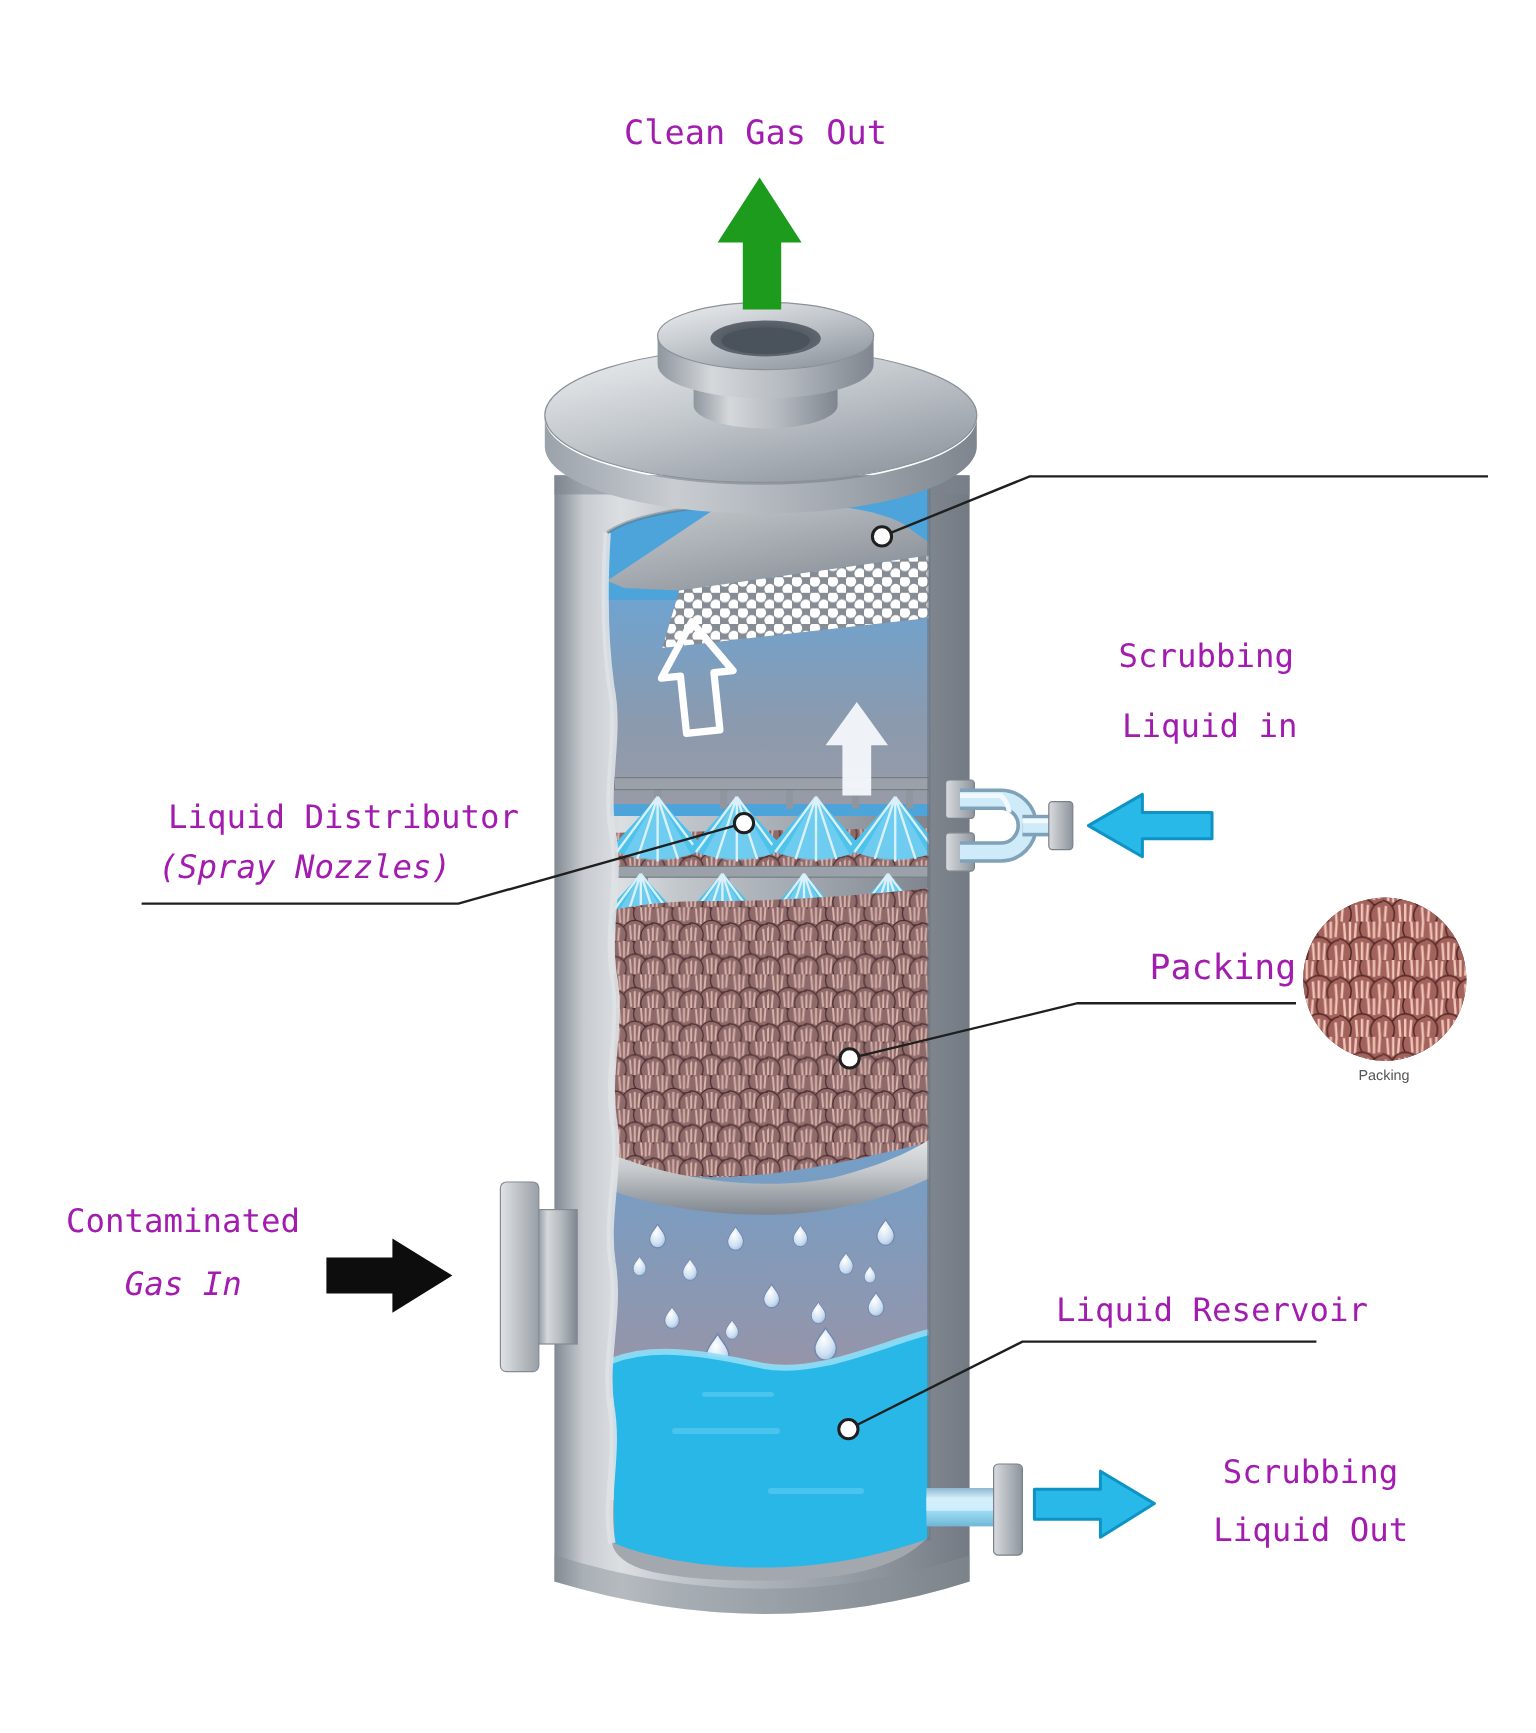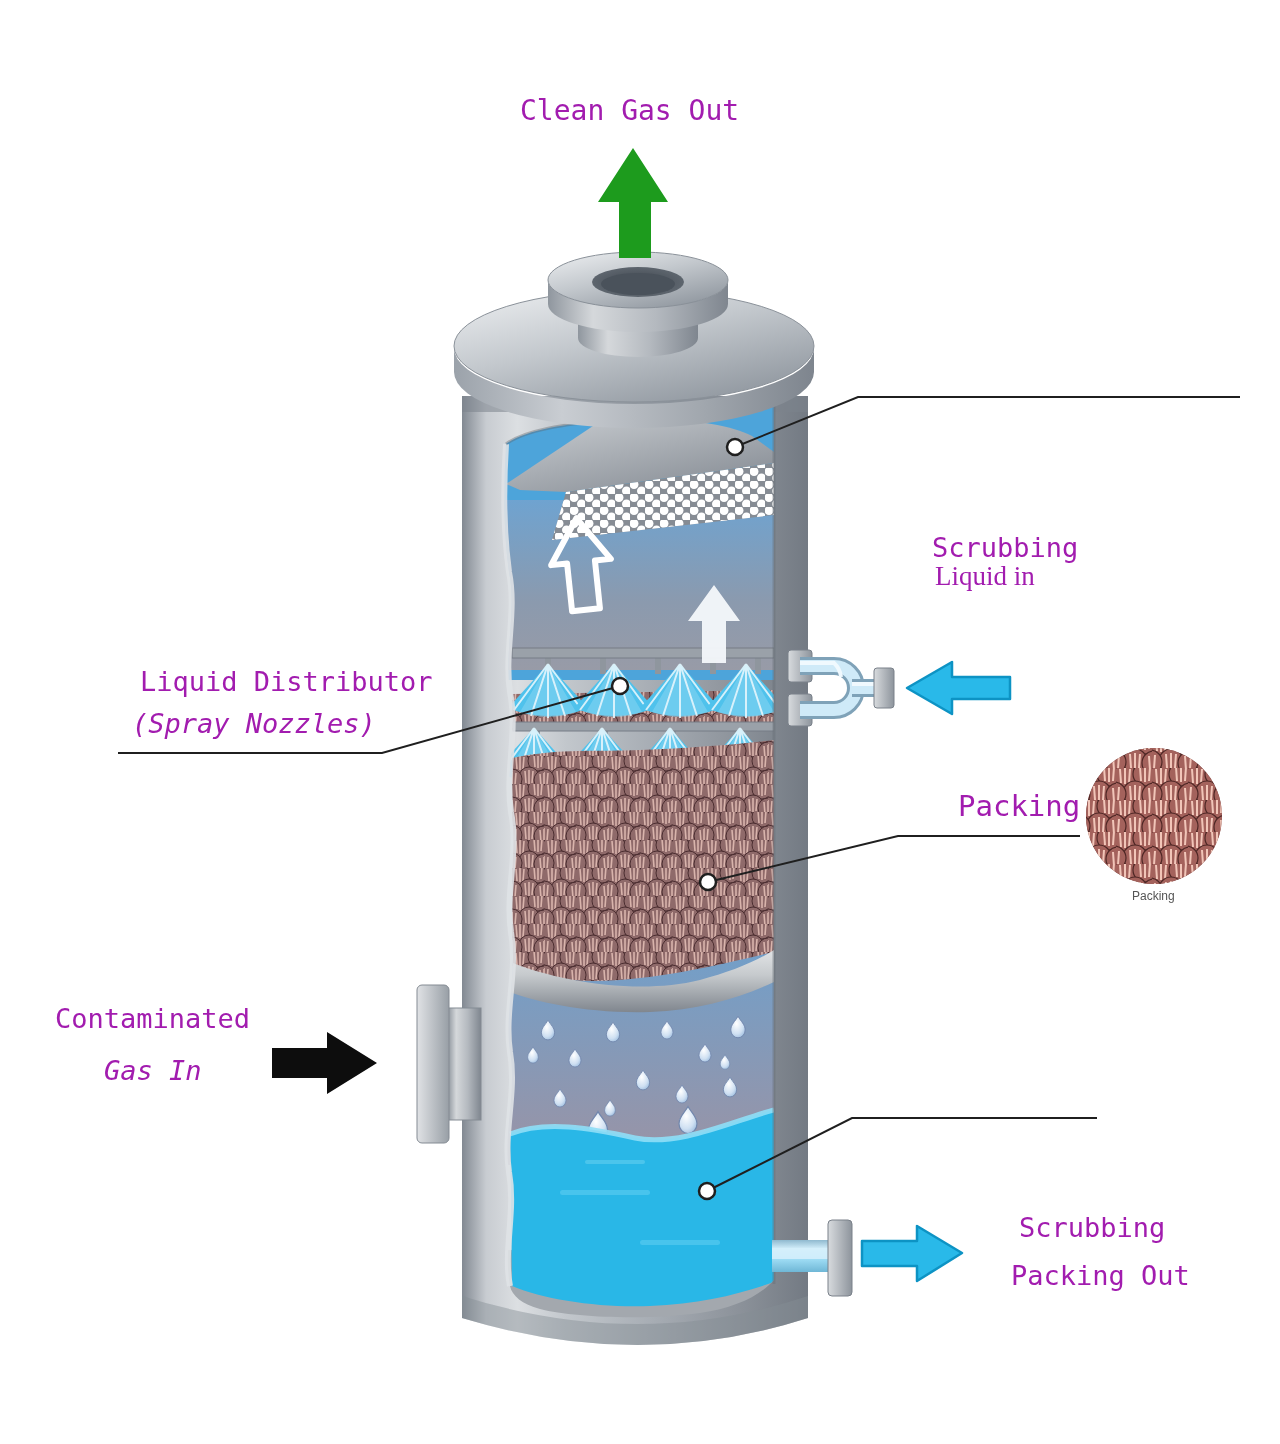--- a/index.html
+++ b/index.html
@@ -303,29 +303,30 @@
 <g>
   <circle cx="1154" cy="816" r="68" fill="#713f3c"></circle>
   <rect x="1080" y="742" width="150" height="150" fill="url(#packBig)" clip-path="url(#insetClip)"></rect>
 </g>
 </svg>
 
 <div class="lbl" style="left:520px;top:96px;font-size:28px;">Clean Gas Out</div>
 
 
 <div class="lbl" style="left:932px;top:533px;">Scrubbing</div>
-<div class="lbl" style="left:935px;top:562px;font-family:Liberation Serif, serif;">Liquid in</div>
+<div class="lbl" style="left:935px;top:591px;">Liquid in</div>
 
 <div class="lbl" style="left:107px;top:667px;margin-left:33px;">Liquid Distributor</div>
 <div class="lbl" style="left:132px;top:709px;font-style:italic;">(Spray Nozzles)</div>
 
 <div class="lbl" style="left:958px;top:791px;font-size:29px;">Packing</div>
 
 <div class="lbl" style="left:55px;top:1004px;">Contaminated</div>
 <div class="lbl" style="left:104px;top:1056px;font-style:italic;">Gas In</div>
 
+<div class="lbl" style="left:880px;top:1078px;">Liquid Reservoir</div>
 
 <div class="lbl" style="left:1019px;top:1213px;">Scrubbing</div>
-<div class="lbl" style="left:1011px;top:1261px;">Packing Out</div>
+<div class="lbl" style="left:1011px;top:1261px;">Liquid Out</div>
 
 <div class="lbl-sm" style="left:1132px;top:889px;">Packing</div>
 
 </div>
 
 </body></html>

